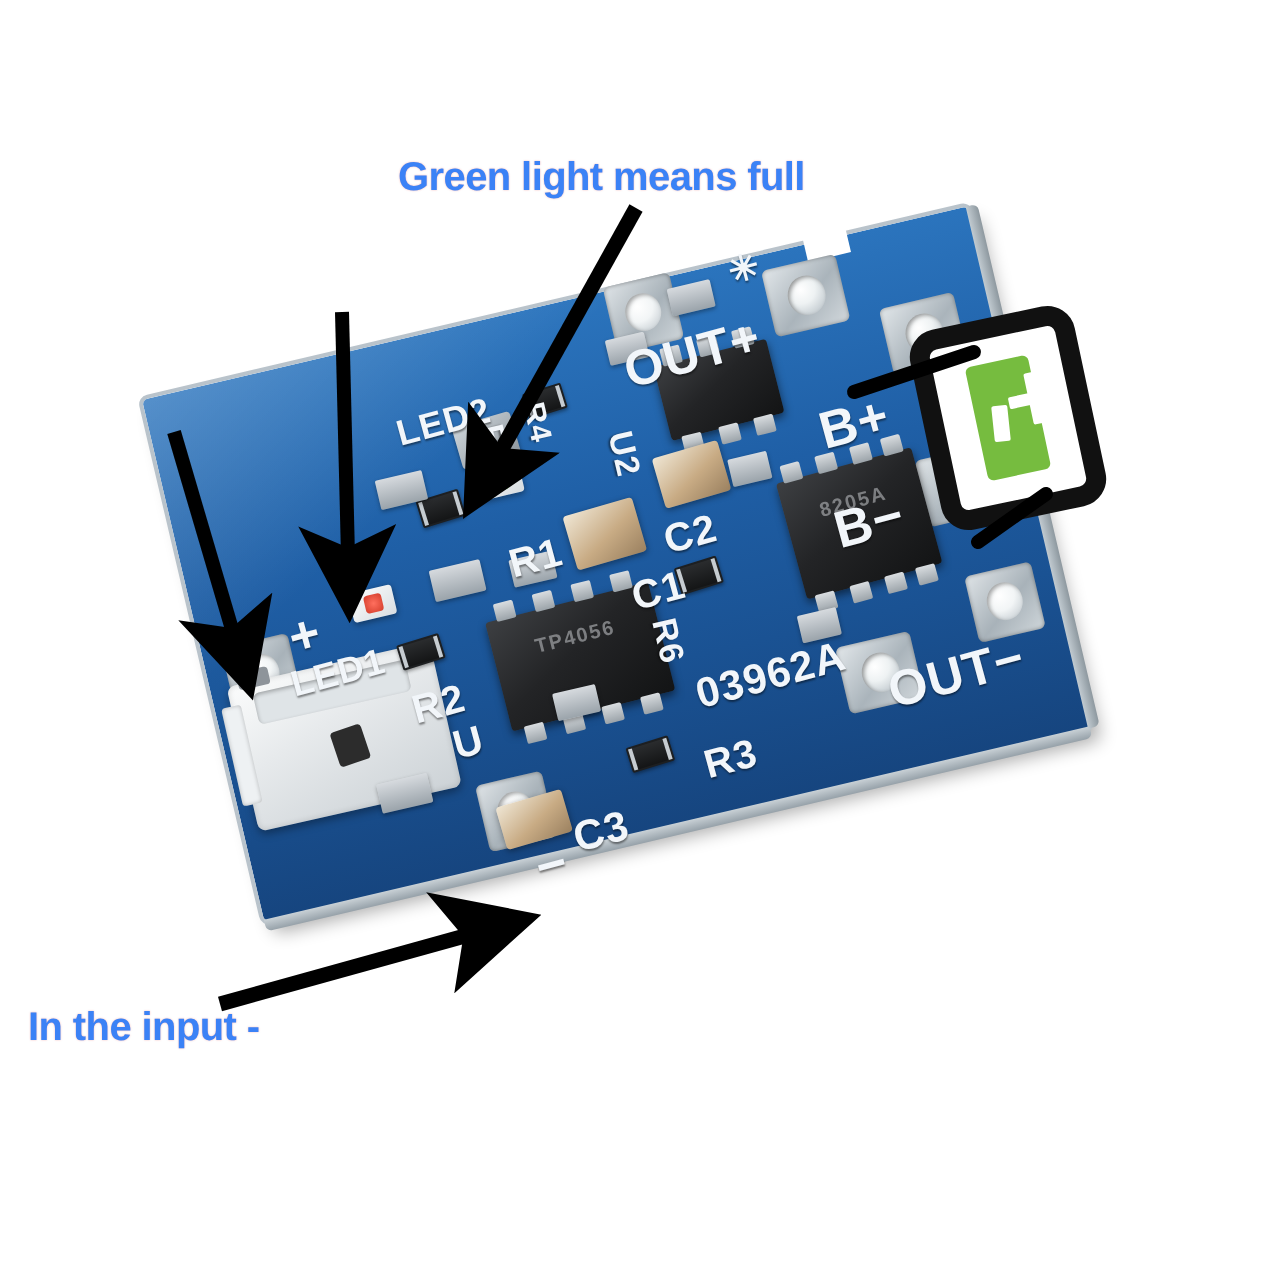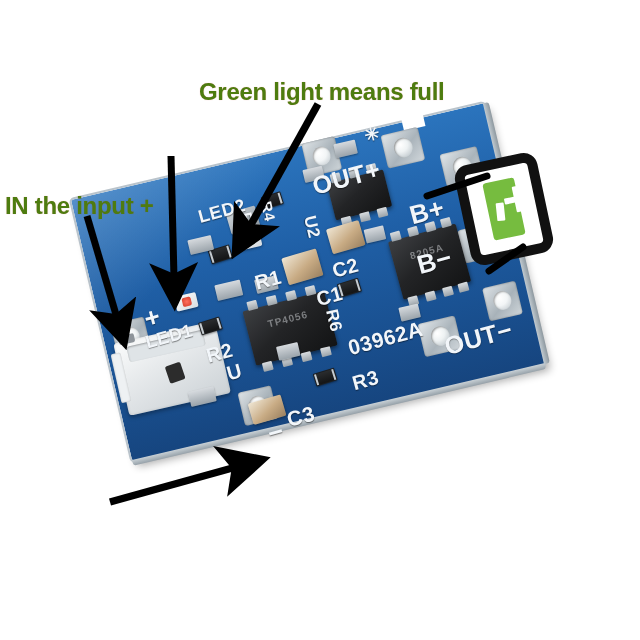--- a/index.html
+++ b/index.html
@@ -9,23 +9,23 @@
     background:#ffffff;
     font-family:"Liberation Sans", sans-serif;
     overflow:hidden;
     position:relative;
   }
   #stage{position:absolute;left:0;top:0;width:640px;height:640px;overflow:hidden;background:#fff;}
 
   
   .anno{
     position:absolute;
-    color:#4d7c0f;
+    color:#3b82f6;
     font-weight:bold;
-    font-size:24px;
+    font-size:20px;
     letter-spacing:-0.3px;
     white-space:nowrap;
     text-shadow:0 0 1px rgba(221,34,34,.35);
   }
   #lbl-green{left:199px;top:78px;}
   #lbl-red{left:88px;top:131px;}
   #lbl-inplus{left:5px;top:192px;}
   #lbl-inminus{left:14px;top:503px;}
 
   
@@ -324,15 +324,15 @@
     <line x1="87" y1="216" x2="117" y2="318" stroke="#000" stroke-width="7" marker-end="url(#ah)"></line>
 
     <line x1="110" y1="502" x2="236" y2="467" stroke="#000" stroke-width="7.5" marker-end="url(#ah)"></line>
 
     <line x1="487" y1="176" x2="427" y2="196" stroke="#000" stroke-width="7" stroke-linecap="round"></line>
 
     <line x1="523" y1="247" x2="489" y2="271" stroke="#000" stroke-width="7" stroke-linecap="round"></line>
   </svg>
 
   <div class="anno" id="lbl-green">Green light means full</div>
-  <div class="anno" id="lbl-inplus">IN the input +</div>
+  <div class="anno" id="lbl-inminus">In the input -</div>
 
 </div>
 
 </body></html>

